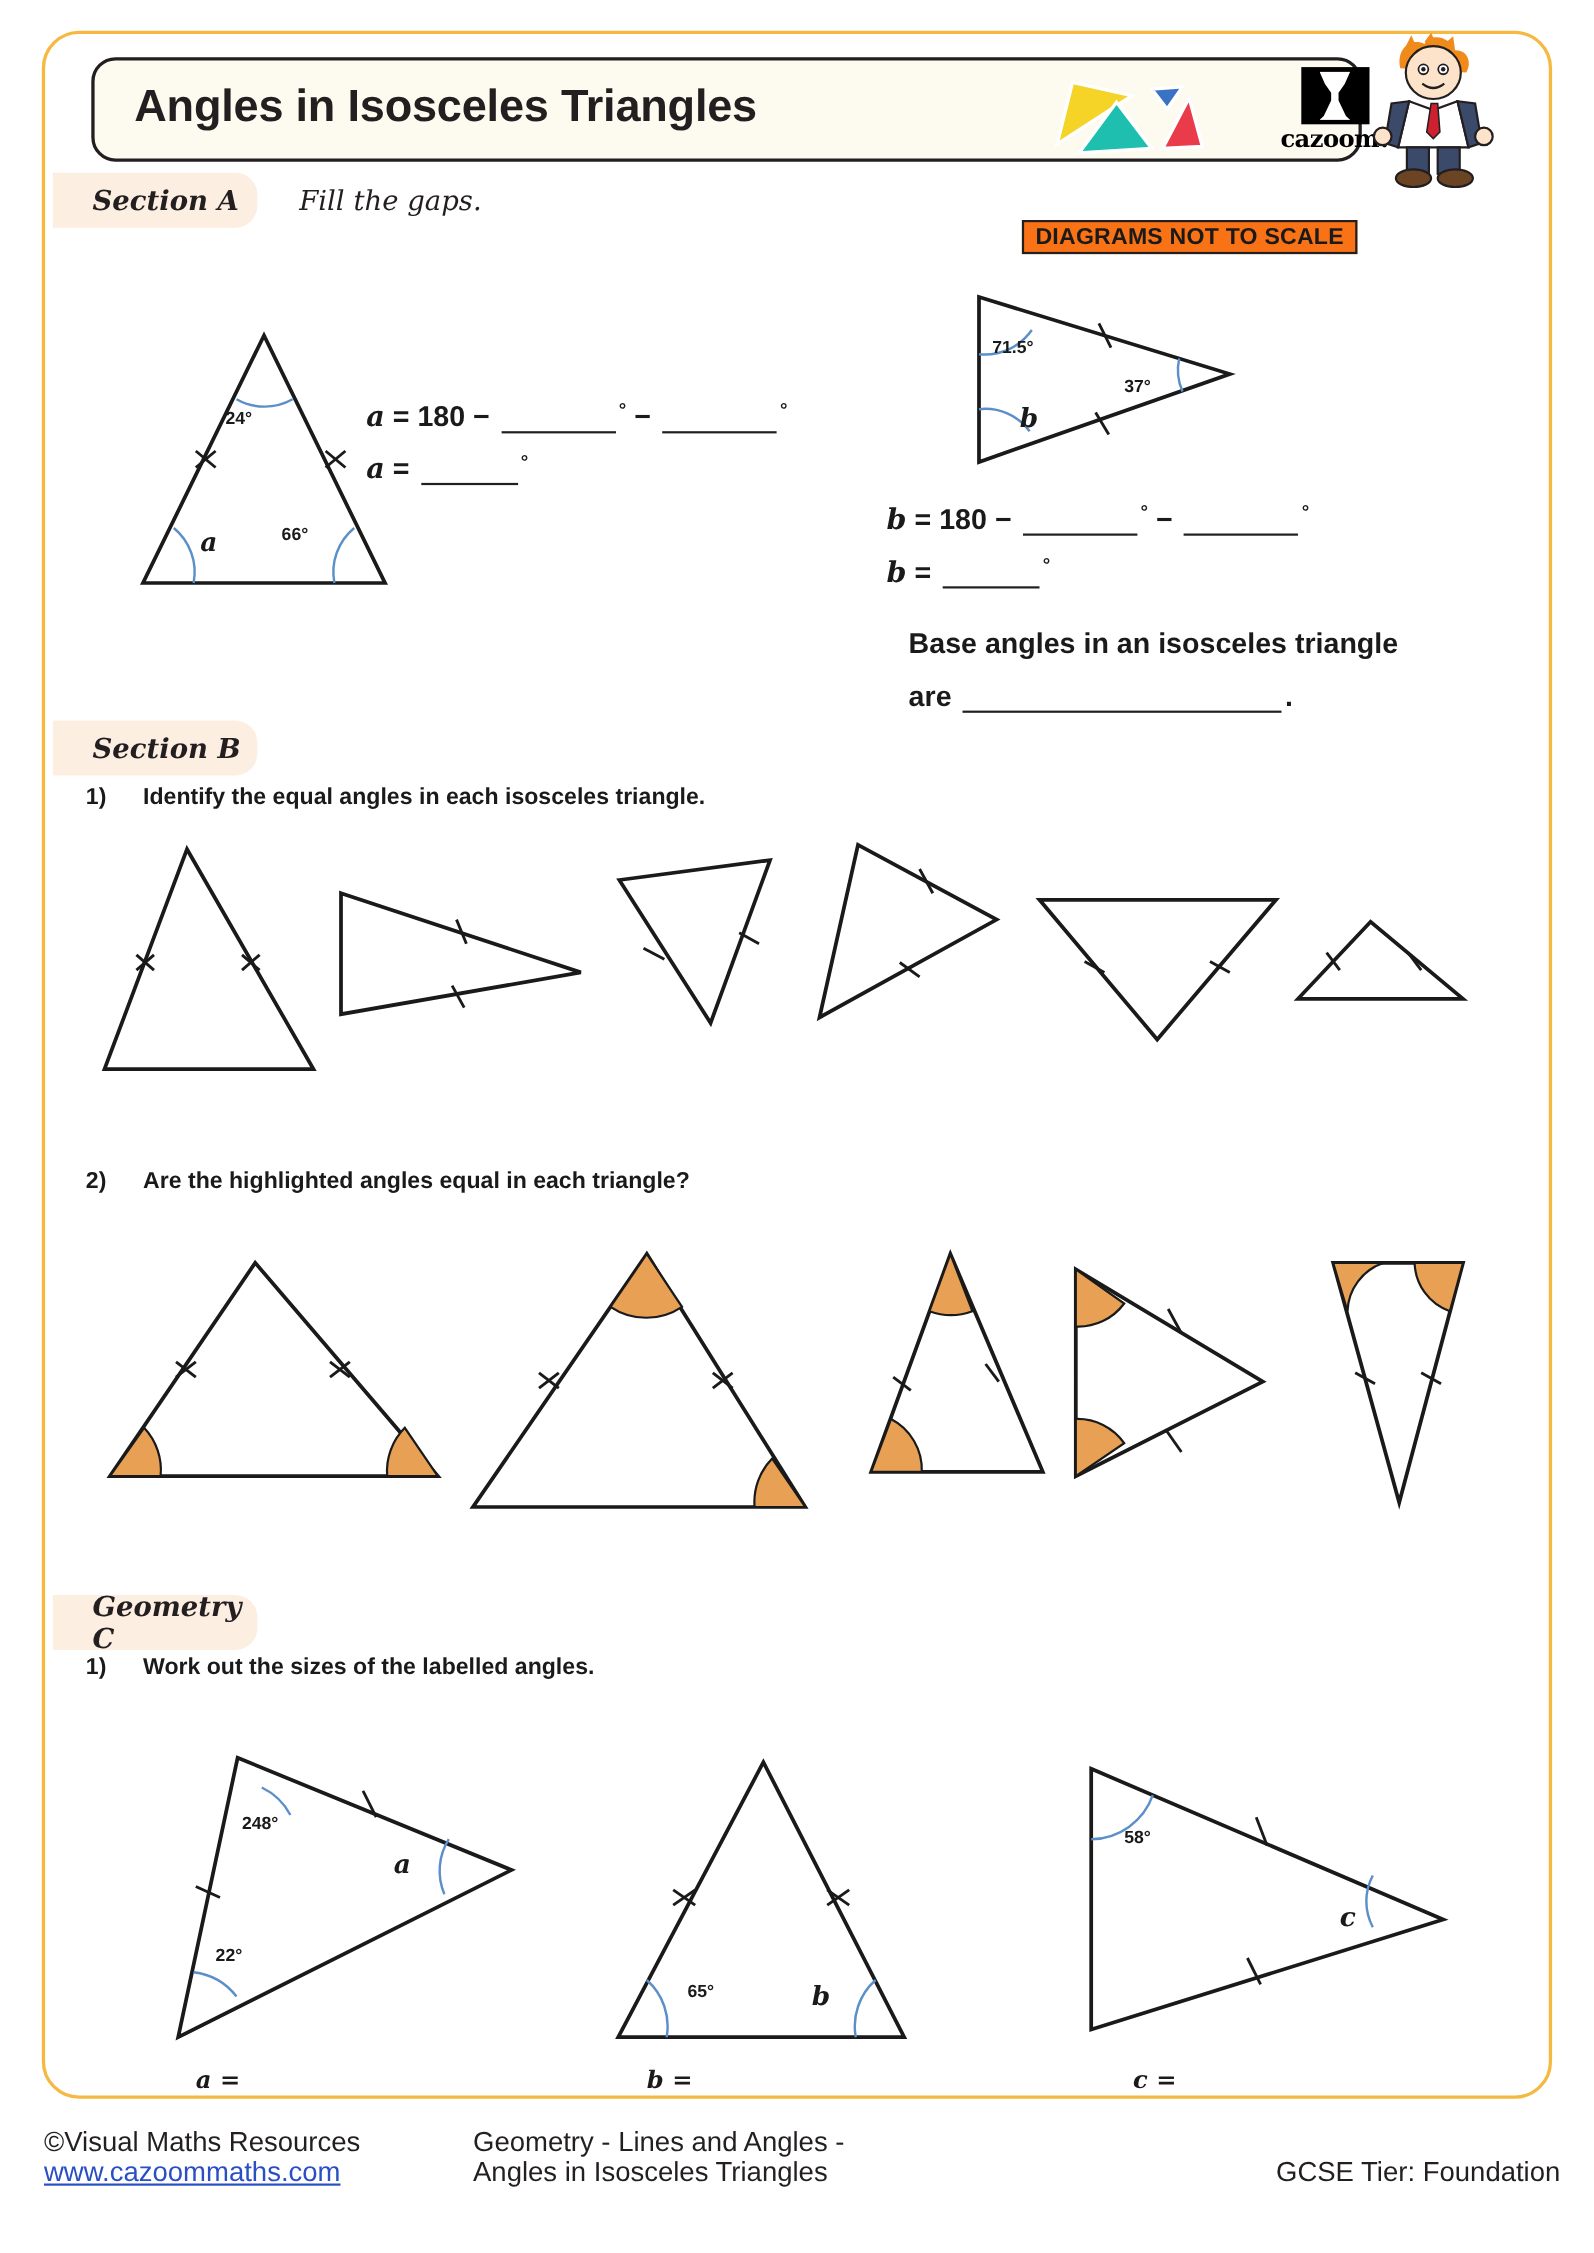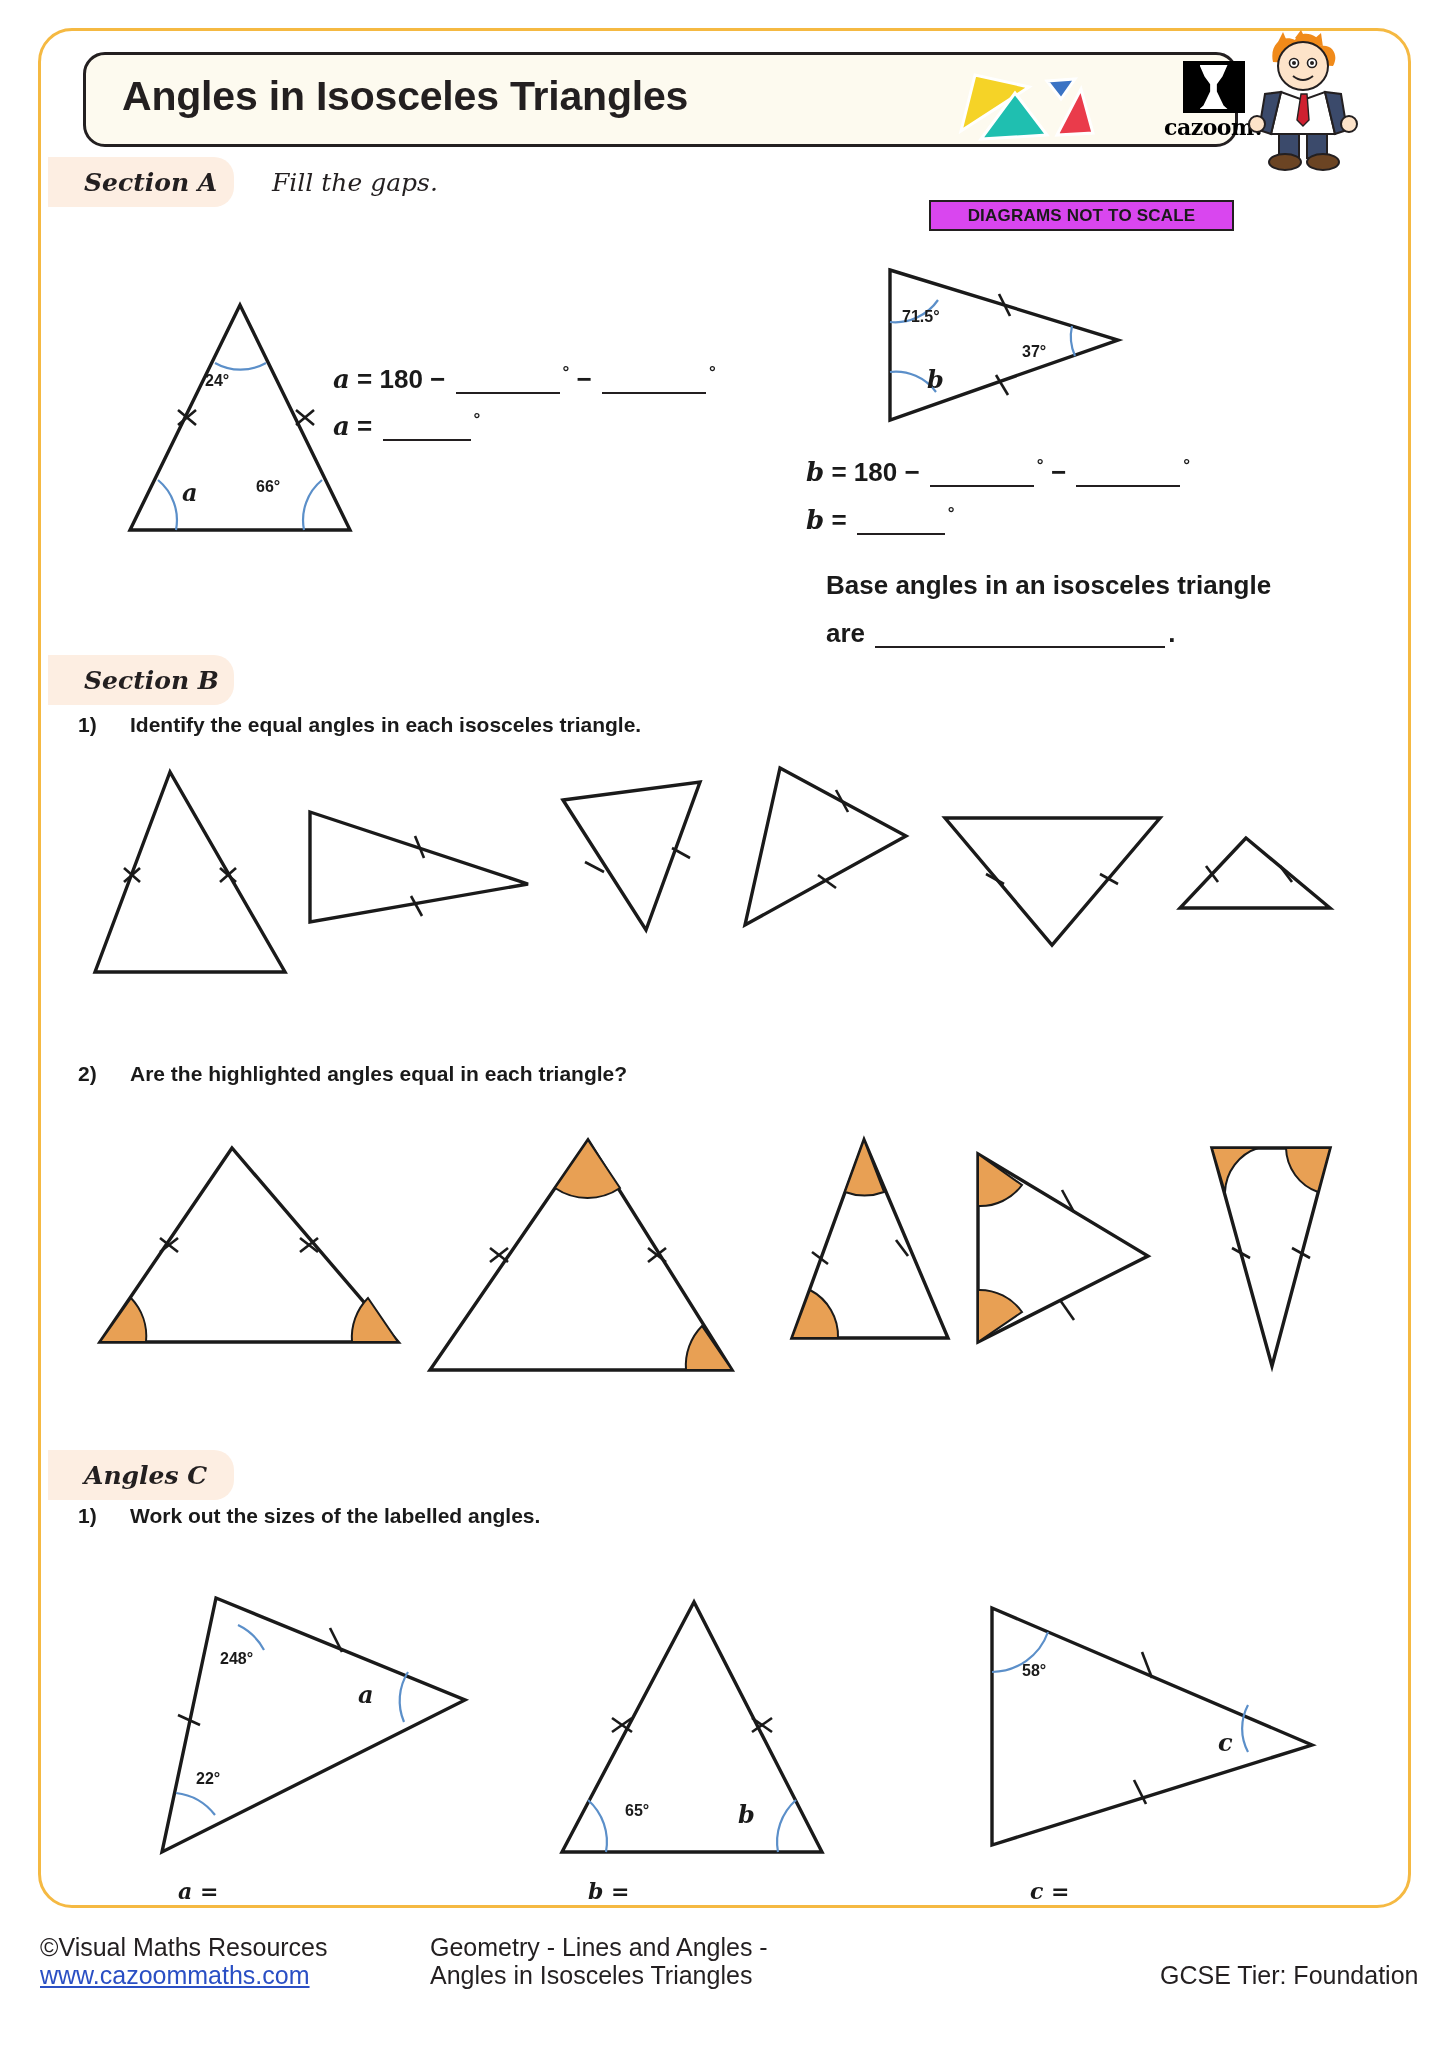--- a/index.html
+++ b/index.html
@@ -107,24 +107,24 @@
     position: absolute;
     left: 929px;
     top: 200px;
     width: 305px;
     height: 31px;
     border: 2px solid #231f20;
     box-sizing: border-box;
     display: flex;
     align-items: center;
     justify-content: center;
-    font-size: 17px;
+    font-size: 21px;
     font-weight: bold;
     letter-spacing: 0.2px;
-    background: #d946ef;
+    background: #f97316;
   }
 
   
   .pill {
     position: absolute;
     background: #fdeee2;
     border-radius: 0 20px 20px 0;
     height: 50px;
     display: flex;
     align-items: center;
@@ -329,21 +329,21 @@
   <span class="blank" style="width:290px;"></span><span>.</span>
 </div>
 
 <div class="pill" style="left:48px; top:655px; width:186px;">Section B</div>
 <div class="q-num" style="left:78px; top:713px;">1)</div>
 <div class="q-text" style="left:130px; top:713px;">Identify the equal angles in each isosceles triangle.</div>
 
 <div class="q-num" style="left:78px; top:1062px;">2)</div>
 <div class="q-text" style="left:130px; top:1062px;">Are the highlighted angles equal in each triangle?</div>
 
-<div class="pill" style="left:48px; top:1450px; width:186px;">Angles C</div>
+<div class="pill" style="left:48px; top:1450px; width:186px;">Geometry C</div>
 <div class="q-num" style="left:78px; top:1504px;">1)</div>
 <div class="q-text" style="left:130px; top:1504px;">Work out the sizes of the labelled angles.</div>
 
 <div class="ans-lbl mvar" style="left:178px; top:1878px;">a =</div>
 <div class="ans-lbl mvar" style="left:588px; top:1878px;">b =</div>
 <div class="ans-lbl mvar" style="left:1030px; top:1878px;">c =</div>
 
 <svg class="svg-layer" viewBox="0 0 1449 2048">
   <g fill="none" stroke="#1a1a1a" stroke-width="3.4" stroke-linejoin="miter">
 

